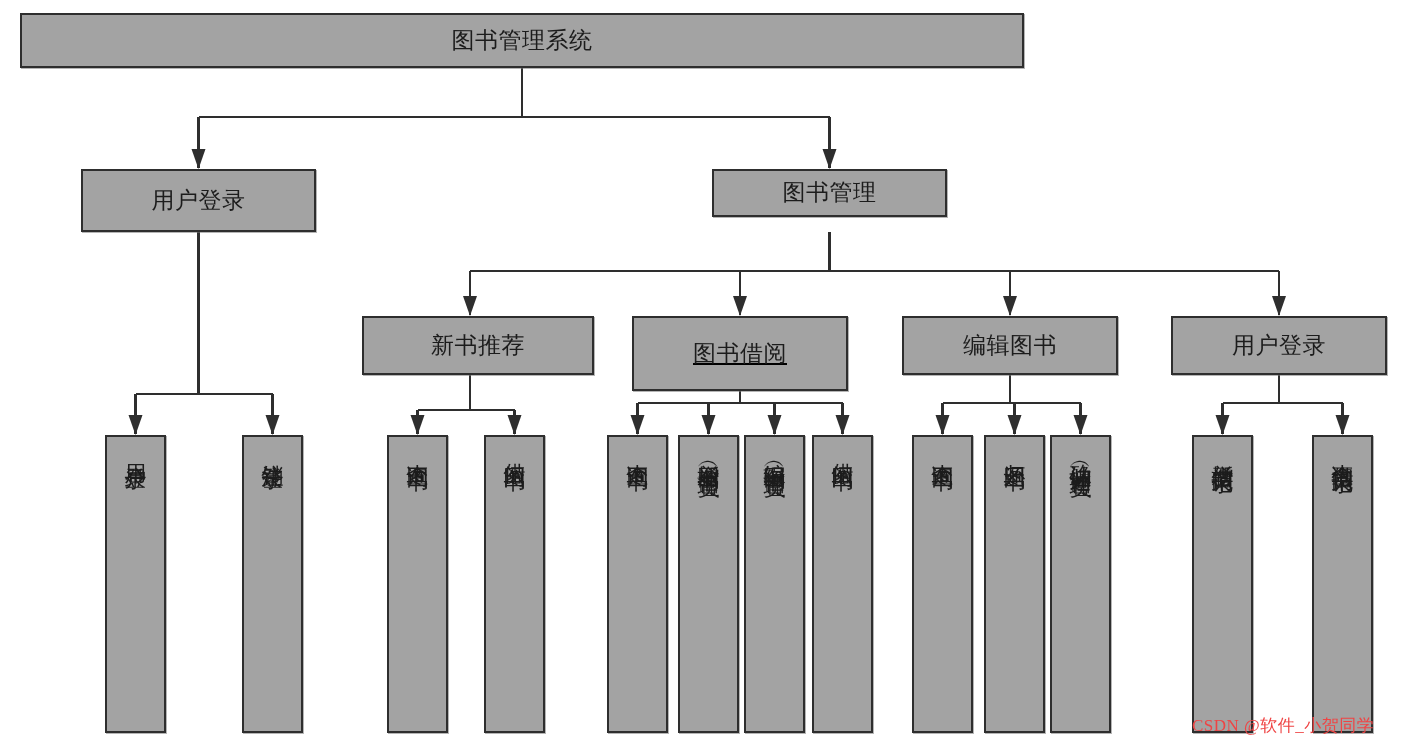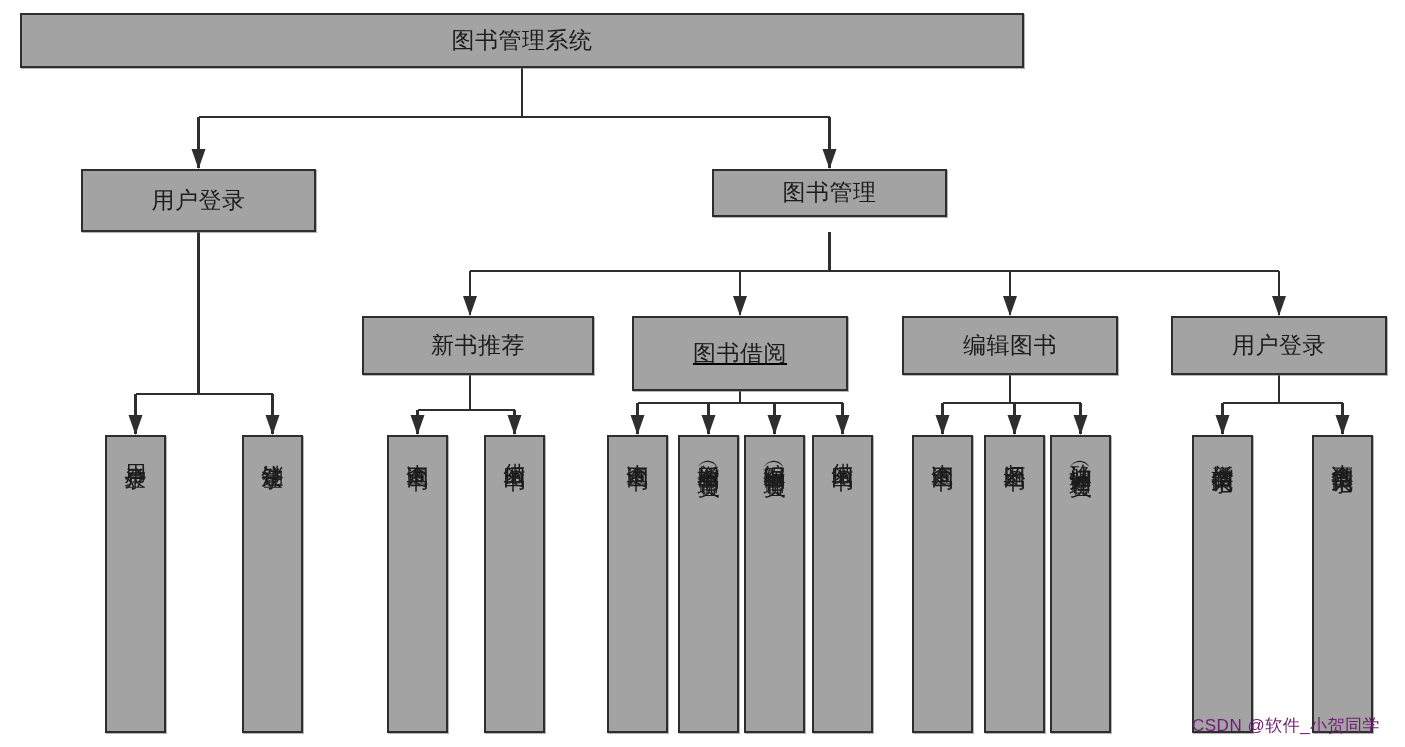--- a/index.html
+++ b/index.html
@@ -56,24 +56,24 @@
     writing-mode: vertical-rl;
     text-orientation: upright;
     letter-spacing: 2px;
     line-height: 1;
   }
   #watermark {
     position: absolute;
     left: 1192px;
     top: 714px;
     font-size: 17px;
-    color: #701a75;
+    color: #ef4444;
     letter-spacing: 0.5px;
     white-space: nowrap;
-    font-family: Liberation Sans, sans-serif;
+    font-family: Liberation Serif, serif;
   }
 </style>
 </head>
 <body>
 
 <div id="diagram-root">
 
   <svg id="edges-layer" width="1405" height="747" viewBox="0 0 1405 747">
       <line x1="522" y1="68" x2="522" y2="117" stroke="#2e2e2e" stroke-width="2.5" shape-rendering="crispEdges"></line>
       <line x1="198.5" y1="117" x2="829.5" y2="117" stroke="#2e2e2e" stroke-width="2.5" shape-rendering="crispEdges"></line>

